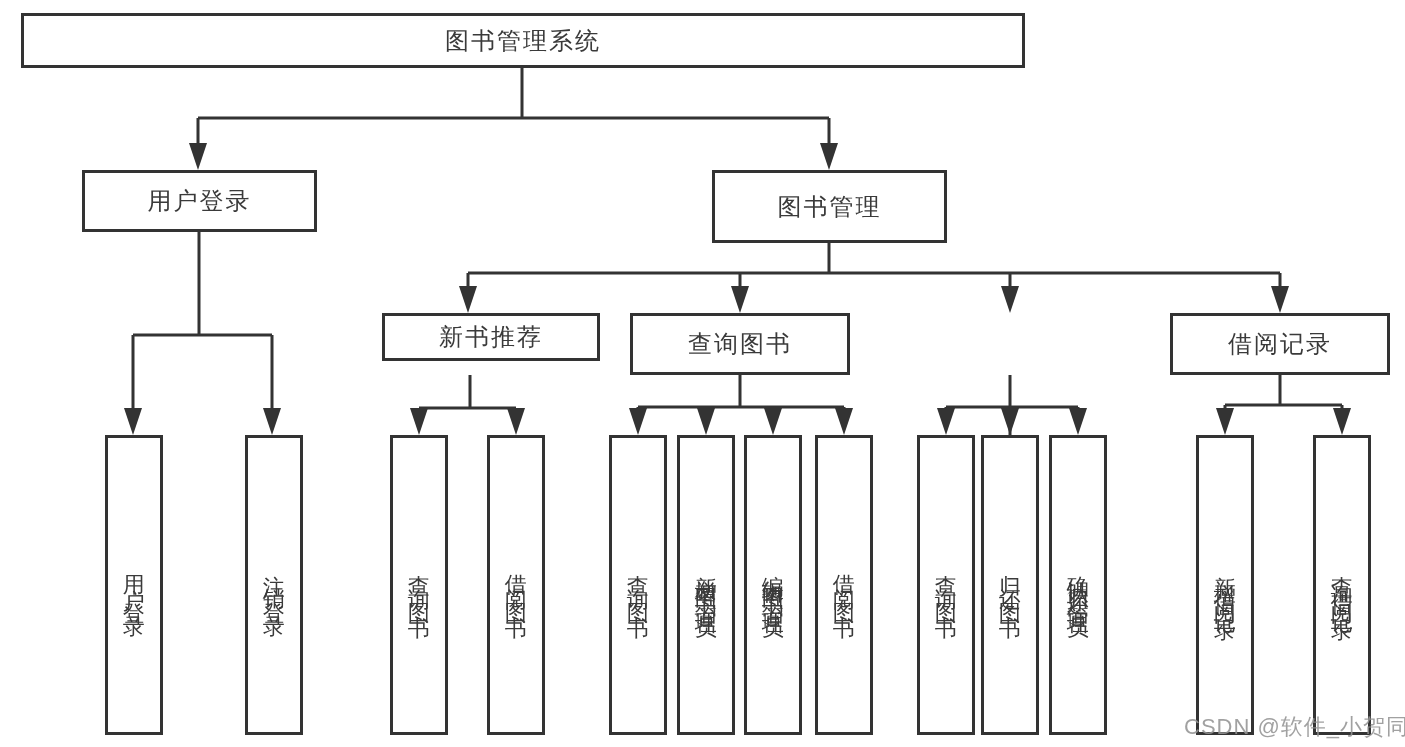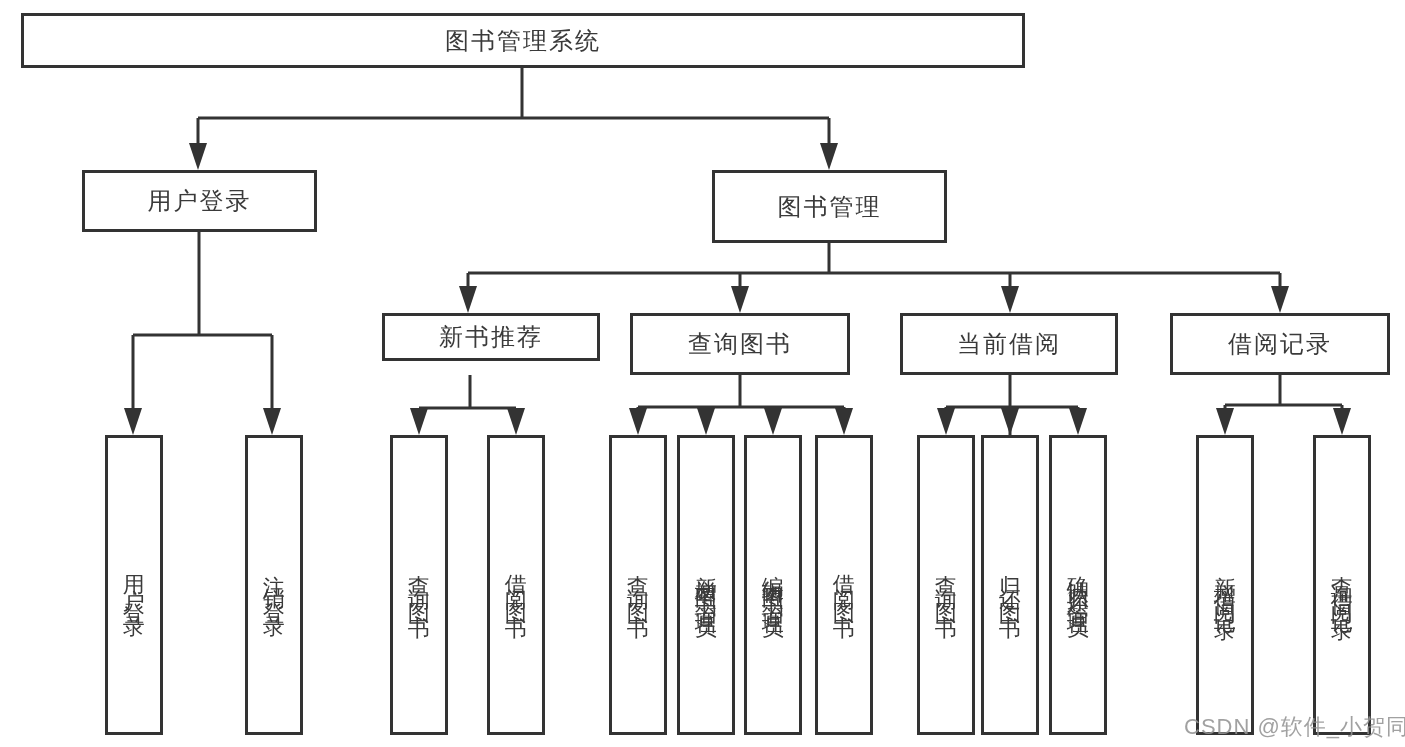--- a/index.html
+++ b/index.html
@@ -127,23 +127,20 @@
   <div class="hbox" style="left:712px; top:170px; width:235px; height:73px;">
     <span>图书管理</span>
   </div>
 
   <div class="hbox" style="left:360px; top:313px; width:218px; height:48px;margin-left:22px;">
     <span>新书推荐</span>
   </div>
   <div class="hbox" style="left:630px; top:313px; width:220px; height:62px;">
     <span>查询图书</span>
   </div>
-  <div class="hbox" style="left:900px; top:313px; width:218px; height:62px;">
-    <span>当前借阅</span>
-  </div>
   <div class="hbox" style="left:1170px; top:313px; width:220px; height:62px;">
     <span>借阅记录</span>
   </div>
 
   <div class="vbox loose" style="left:105px;">
     <span>用户登录</span>
   </div>
   <div class="vbox loose" style="left:245px;">
     <span>注销登录</span>
   </div>

